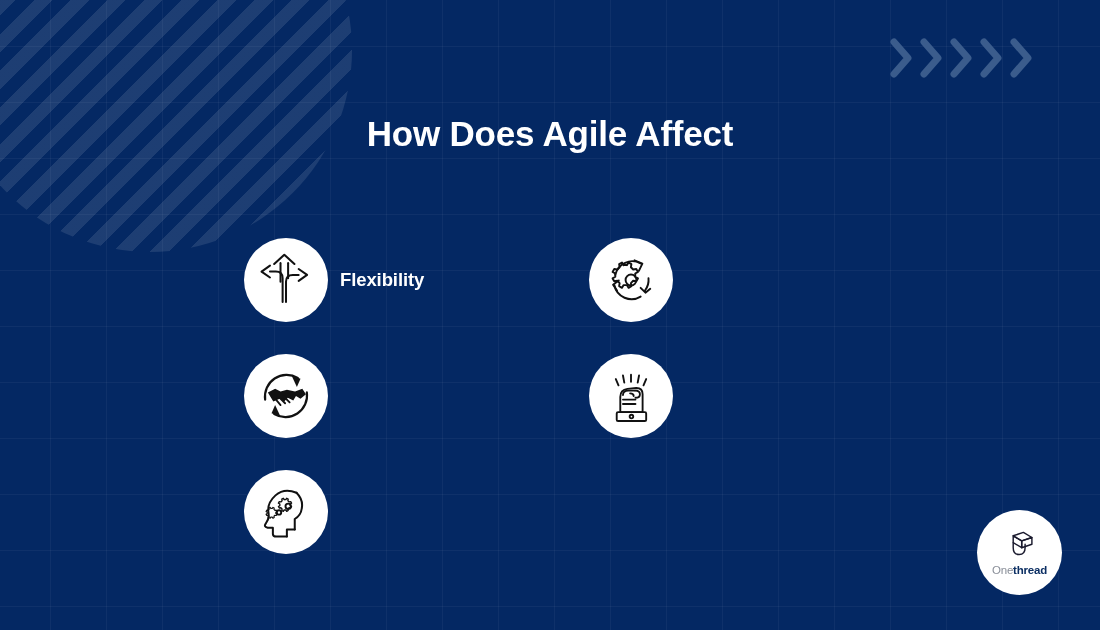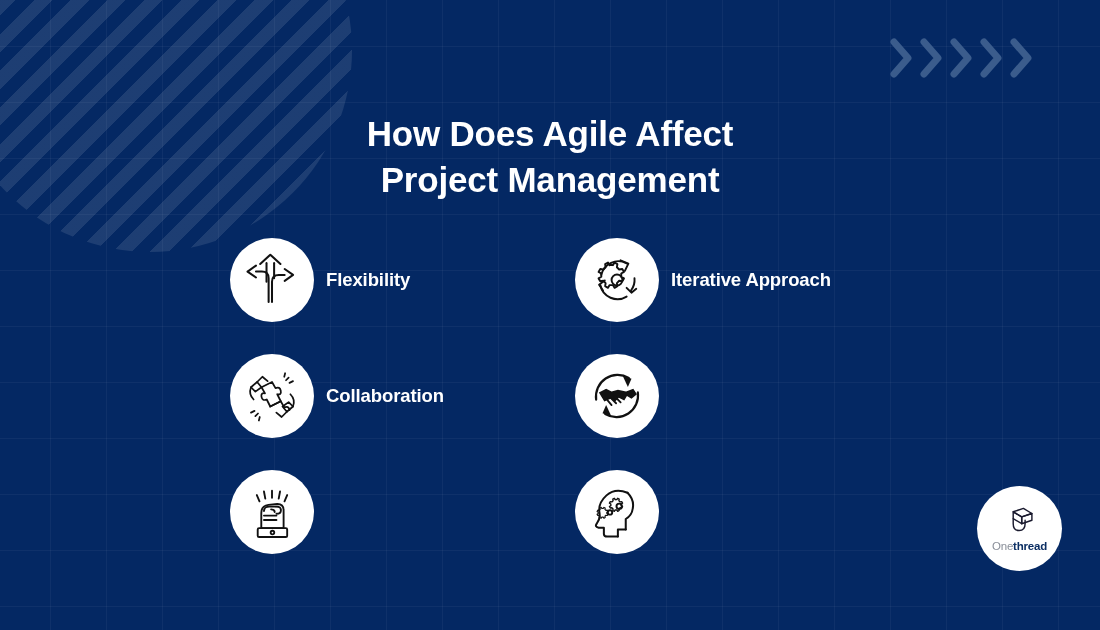--- a/index.html
+++ b/index.html
@@ -70,21 +70,21 @@
     font-size: 35px;
     font-weight: 800;
     letter-spacing: -0.2px;
     line-height: 46px;
   }
   #title .tline { display: block; }
 
   
   #features {
     position: absolute;
-    left: 230px;
+    left: 244px;
     top: 222px;
     width: 760px;
     display: grid;
     grid-template-columns: 345px 345px;
     grid-template-rows: 116px 116px 116px;
   }
   .feature {
     display: flex;
     align-items: center;
     gap: 12px;
@@ -105,21 +105,21 @@
     font-size: 18.5px;
     font-weight: 700;
     letter-spacing: -0.1px;
     white-space: nowrap;
   }
 
   
   #brand {
     position: absolute;
     left: 977px;
-    top: 486px;
+    top: 510px;
     width: 85px;
     height: 85px;
     border-radius: 50%;
     background: #ffffff;
     display: flex;
     flex-direction: column;
     align-items: center;
     justify-content: center;
     gap: 2px;
   }
@@ -153,21 +153,20 @@
     <svg width="28" height="44" viewBox="0 0 28 44">
       <path d="M6 6 L20 22 L6 38" fill="none" stroke="#3b5c8c" stroke-width="7" stroke-linecap="round" stroke-linejoin="round"></path>
     </svg>
     <svg width="28" height="44" viewBox="0 0 28 44">
       <path d="M6 6 L20 22 L6 38" fill="none" stroke="#3b5c8c" stroke-width="7" stroke-linecap="round" stroke-linejoin="round"></path>
     </svg>
   </div>
 
   <h1 id="title">
     <span class="tline">How Does Agile Affect</span>
-    <span class="tline">Project Management</span>
   </h1>
 
   <div id="features">
 
     <div class="feature">
       <div class="icon-badge">
         <svg width="54" height="54" viewBox="0 0 64 64">
           <g fill="none" stroke="#111111" stroke-width="2.4" stroke-linejoin="round" stroke-linecap="round">
             <path d="M32 58 L32 34 Q32 26 40 26 L47 26"></path>
             <path d="M47 19 L57 26 L47 33"></path>
@@ -195,49 +194,22 @@
             <path d="M36 9.5 L45 13.2 L41 21.5"></path>
 
             <path d="M52 30 A20 20 0 0 1 48 44"></path>
             <path d="M43 41 L48.5 46.5 L54 42"></path>
 
             <path d="M13 38 A20 20 0 0 0 43 51"></path>
             <path d="M18 32.5 L11.5 37.5 L16 44"></path>
           </g>
         </svg>
       </div>
-      <div class="feature-label">Iterative Approach</div>
-    </div>
-
-    <div class="feature">
-      <div class="icon-badge">
-        <svg width="56" height="56" viewBox="0 0 64 64">
-          <g fill="none" stroke="#111111" stroke-width="2" stroke-linejoin="round" stroke-linecap="round">
-
-            <path d="M20 22 L32 16 L36 23 Q41 21 42 26 Q43 31 38 30 L42 38 L30 44 L26 36
-                     Q21 38 20 33 Q19 28 24 29 Z"></path>
-
-            <path d="M42 38 L30 44 L34 52 L46 46 Z" opacity="0"></path>
-            <path d="M30 44 L42 38 L46 45 Q51 43 52 48"></path>
-
-            <path d="M20 22 L13 27 L8 22 L15 16 Z"></path>
-            <path d="M15 16 L21 10 L27 15"></path>
-            <path d="M8 22 Q5 30 11 36"></path>
-
-            <path d="M44 44 L51 39 L56 44 L49 50 Z"></path>
-            <path d="M49 50 L43 56 L37 51"></path>
-            <path d="M56 44 Q59 36 53 30"></path>
-
-            <path d="M48 14 L51 11 M52 17 L56 15 M46 10 L47 6"></path>
-            <path d="M16 52 L13 55 M12 49 L8 51 M18 56 L17 60"></path>
-          </g>
-        </svg>
-      </div>
-      <div class="feature-label">Collaboration</div>
-    </div>
+    </div>
+
 
     <div class="feature">
       <div class="icon-badge">
         <svg width="58" height="58" viewBox="0 0 64 64">
           <g fill="none" stroke="#111111" stroke-width="2.4" stroke-linecap="round" stroke-linejoin="round">
             <path d="M9 36 A24 24 0 0 1 45 12"></path>
             <path d="M55 28 A24 24 0 0 1 19 52"></path>
           </g>
           <path d="M38 9 L48 13 L44 22 Z" fill="#111111"></path>
           <path d="M26 55 L16 51 L20 42 Z" fill="#111111"></path>

